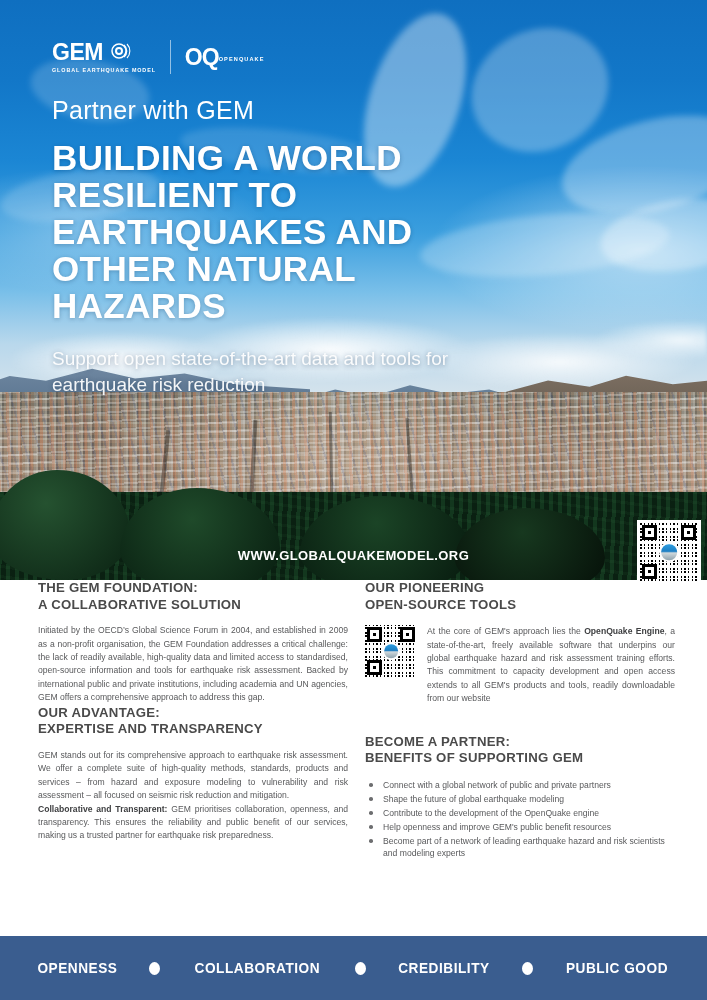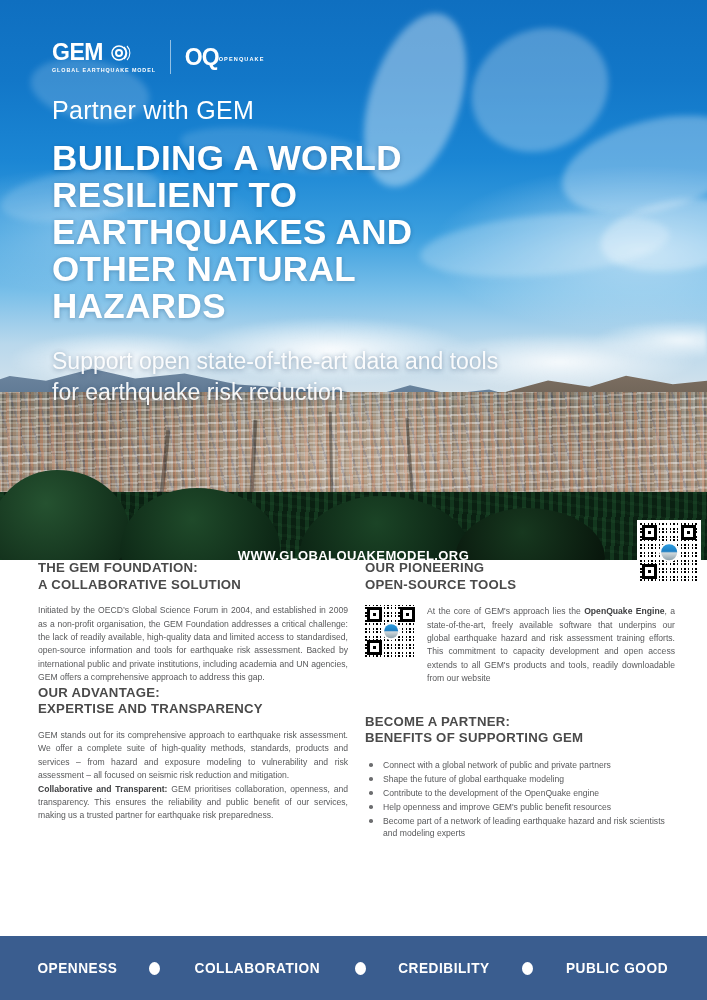--- a/index.html
+++ b/index.html
@@ -111,38 +111,38 @@
   }
   .treeblob{position:absolute;border-radius:48% 52% 46% 54%/60% 58% 42% 40%;}
   .tb1{left:-10px;top:470px;width:140px;height:110px;background:radial-gradient(circle at 40% 30%,#255230,#0a2112);}
   .tb2{left:120px;top:488px;width:160px;height:104px;background:radial-gradient(circle at 45% 30%,#1f4a2a,#071c0f);}
   .tb3{left:300px;top:496px;width:170px;height:96px;background:radial-gradient(circle at 45% 28%,#1b4426,#06180d);}
   .tb4{left:455px;top:508px;width:150px;height:86px;background:radial-gradient(circle at 45% 28%,#17381f,#050f08);}
 
   
   .logos{ position:absolute; left:52px; top:40px; display:flex; align-items:center; gap:14px; z-index:6; }
   .gem-logo{ display:flex; flex-direction:column; align-items:flex-start; }
-  .gem-row{ display:flex; align-items:center; gap:8px; }
+  .gem-row{ display:flex; gap:8px; }
   .gem-word{ color:#fff; font-weight:bold; font-size:23px; letter-spacing:-0.5px; line-height:1; font-family:"Liberation Sans",sans-serif; }
   .gem-sub{ color:#fff; font-size:5.4px; font-weight:bold; letter-spacing:.9px; margin-top:3px; white-space:nowrap; }
   .divider{ width:1px; height:34px; background:rgba(255,255,255,.55); }
   .oq-logo{ display:flex; flex-direction:row; align-items:center; }
   .oq-word{ color:#fff; font-weight:bold; font-size:23px; letter-spacing:-1px; line-height:1; }
   .oq-sub{ color:#fff; font-size:5.6px; font-weight:bold; letter-spacing:1.1px; margin-top:3px; }
 
   
   .hero-text{ position:absolute; left:52px; top:96px; z-index:6; width:470px; }
   .kicker{ color:#fff; font-size:25px; font-weight:normal; letter-spacing:.3px; margin-bottom:14px; }
   .headline{
     color:#fff; font-weight:bold; font-size:35px; line-height:1.06;
     letter-spacing:.4px; text-transform:uppercase;
     text-shadow:0 1px 4px rgba(0,40,80,.28);
   }
   .subline{
-    margin-top:22px; color:rgba(255,255,255,.93); font-size:23px; line-height:1.32;
+    margin-top:22px; color:rgba(255,255,255,.93); font-size:19px; line-height:1.32;
     text-shadow:0 1px 5px rgba(0,40,80,.45);
   }
 
   
   .hero-url{
     position:absolute; left:0; top:548px; width:707px; text-align:center; z-index:6;
     color:#fff; font-weight:bold; font-size:13px; letter-spacing:.4px;
   }
 
   
@@ -165,21 +165,21 @@
     position:absolute; left:50%; top:50%; transform:translate(-50%,-50%);
     width:34%; height:34%; border-radius:50%; background:#fff;
     display:flex; align-items:center; justify-content:center;
   }
   .qr-center i{
     display:block; width:78%; height:78%; border-radius:50%;
     background:linear-gradient(180deg,#2f9ee0 0%,#1d7fc4 45%,#cfd8dc 55%,#8fa3ae 100%);
   }
 
   
-  .content{ position:absolute; top:560px; left:0; width:707px; height:348px; background:#fff; }
+  .content{ position:absolute; top:580px; left:0; width:707px; height:348px; background:#fff; }
   .col{ position:absolute; top:0; width:310px; }
   .col-left{ left:38px; }
   .col-right{ left:365px; }
 
   h2.sec{
     color:#4a4a4a; font-weight:bold; font-size:13.2px; line-height:1.26;
     letter-spacing:.25px; text-transform:uppercase;
   }
   .body{
     color:#58595b; font-size:8.6px; line-height:1.56; text-align:justify;

